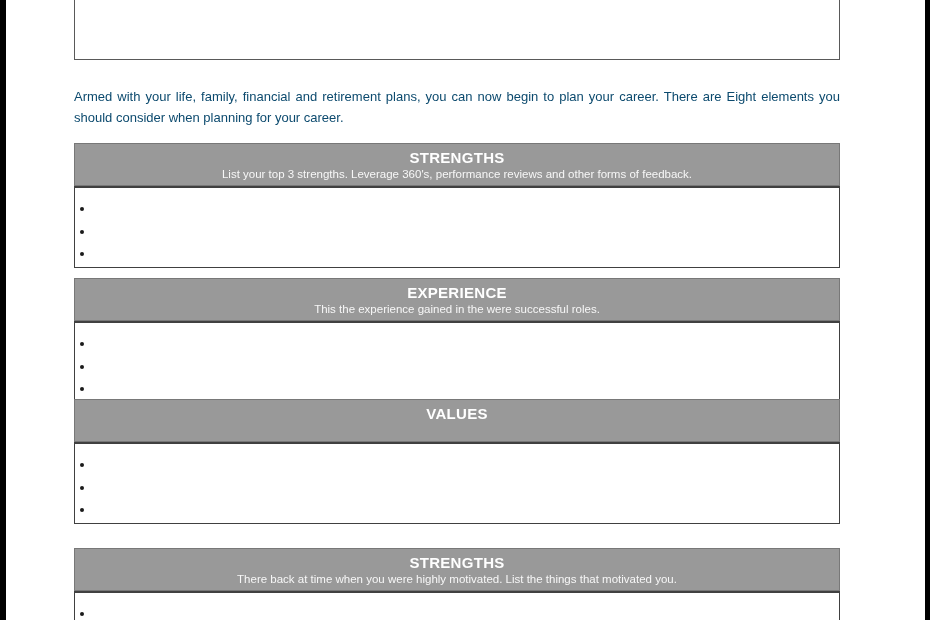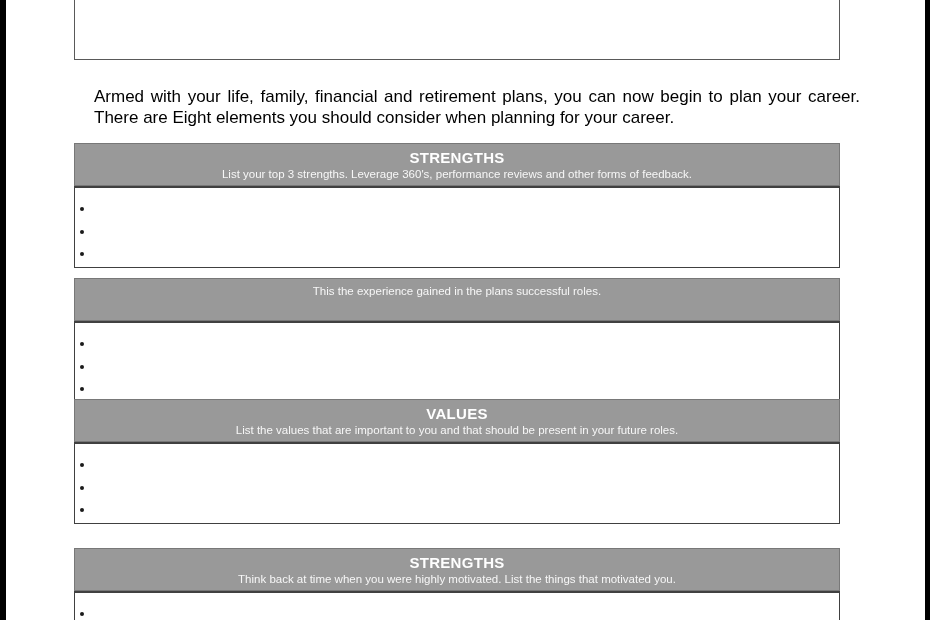--- a/index.html
+++ b/index.html
@@ -20,23 +20,22 @@
   .page {
     position: absolute; left: 6px; top: 0; width: 919px; height: 620px;
     background: #ffffff; overflow: hidden;
   }
   .top-box {
     position: absolute; left: 68px; top: -3px; width: 766px; height: 63px;
     border: 1px solid #595959; background: #ffffff;
   }
   .intro {
     position: absolute; left: 68px; top: 87px; width: 766px;
-    font-size: 17px; line-height: 20.5px; color: #000000;
+    font-size: 13px; line-height: 20.5px; color: #0c4a6e;
     text-align: justify;
-    margin-left: 20px;
   }
   .section { position: absolute; left: 68px; width: 766px; }
   .section.s0 { top: 143px; }
   .section.s1 { top: 278px; }
   .section.s2 { top: 399px; }
   .section.s3 { top: 548px; }
   .sec-header {
     height: 43px; background: #999999; border: 1px solid #787878;
     text-align: center; color: #ffffff; padding-top: 5px;
   }
@@ -82,49 +81,49 @@
       <ul class="bullets">
           <li></li>
           <li></li>
           <li></li>
         </ul>
     </div>
   </div>
 
   <div class="section s1">
     <div class="sec-header">
-      <div class="sec-sub">This the experience gained in the plans successful roles.</div>
+      <div class="sec-title">EXPERIENCE</div>
+      <div class="sec-sub">This the experience gained in the were successful roles.</div>
     </div>
     <div class="sec-body">
       <ul class="bullets">
           <li></li>
           <li></li>
           <li></li>
         </ul>
     </div>
   </div>
 
   <div class="section s2">
     <div class="sec-header">
       <div class="sec-title">VALUES</div>
-      <div class="sec-sub">List the values that are important to you and that should be present in your future roles.</div>
     </div>
     <div class="sec-body">
       <ul class="bullets">
           <li></li>
           <li></li>
           <li></li>
         </ul>
     </div>
   </div>
 
   <div class="section s3">
     <div class="sec-header">
       <div class="sec-title">STRENGTHS</div>
-      <div class="sec-sub">Think back at time when you were highly motivated. List the things that motivated you.</div>
+      <div class="sec-sub">There back at time when you were highly motivated. List the things that motivated you.</div>
     </div>
     <div class="sec-body">
       <ul class="bullets">
           <li></li>
         </ul>
     </div>
   </div>
 
 </div>
 

